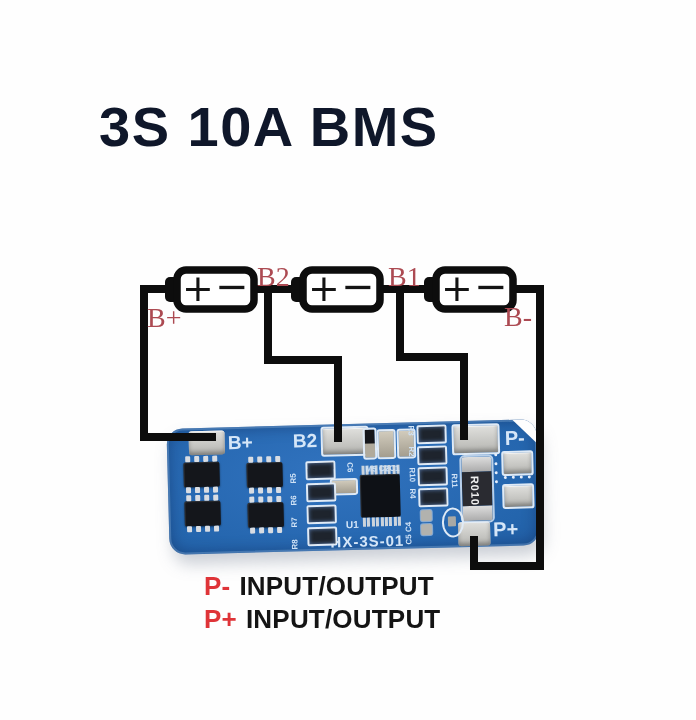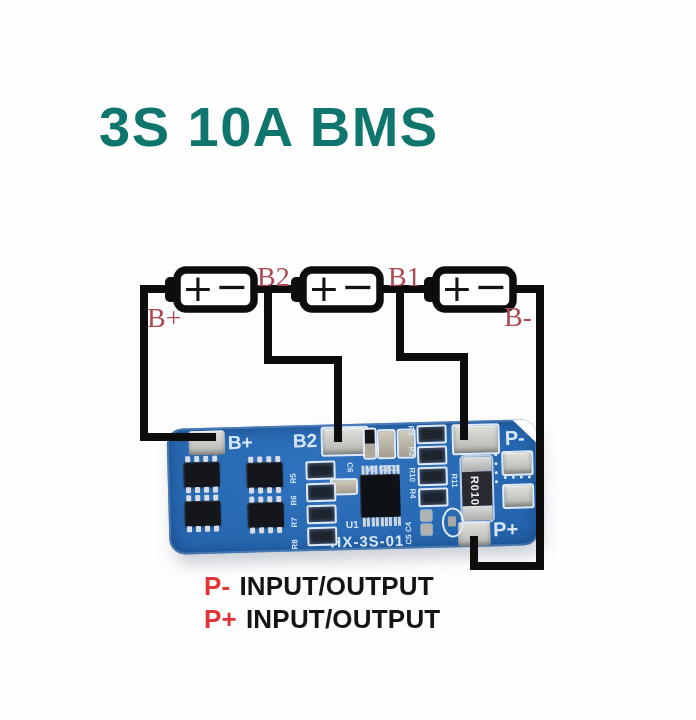--- a/index.html
+++ b/index.html
@@ -1,20 +1,20 @@
 <!DOCTYPE html>
 <html><head>
 <meta charset="utf-8">
 <style>
   html,body{margin:0;padding:0;background:#fff;}
   .stage{position:relative;width:696px;height:720px;background:#fefefe;overflow:hidden;
          font-family:"Liberation Sans",sans-serif;}
   
   .title1{position:absolute;left:99px;top:99px;font-size:56px;line-height:1;font-weight:700;
-          letter-spacing:1.5px;color:#0f766e;}
+          letter-spacing:1.5px;color:#0f172a;}
   .title2{position:absolute;left:99px;top:173px;font-size:39px;line-height:1;font-weight:700;
           letter-spacing:.5px;color:#9C1A2C;}
   
   .circuit{position:absolute;left:0;top:0;width:696px;height:720px;z-index:3;pointer-events:none;}
   .wire{fill:none;stroke:#0d0d0d;stroke-width:8;stroke-linejoin:miter;stroke-linecap:butt;}
   .batbody{fill:#ffffff;stroke:#0d0d0d;stroke-width:7.5;}
   .batnub{fill:#0d0d0d;}
   .term{fill:#141414;font-family:"DejaVu Sans",sans-serif;text-anchor:middle;}
   .cktlabel{fill:#AC4A52;font-family:"Liberation Serif",serif;font-size:28px;}
   

